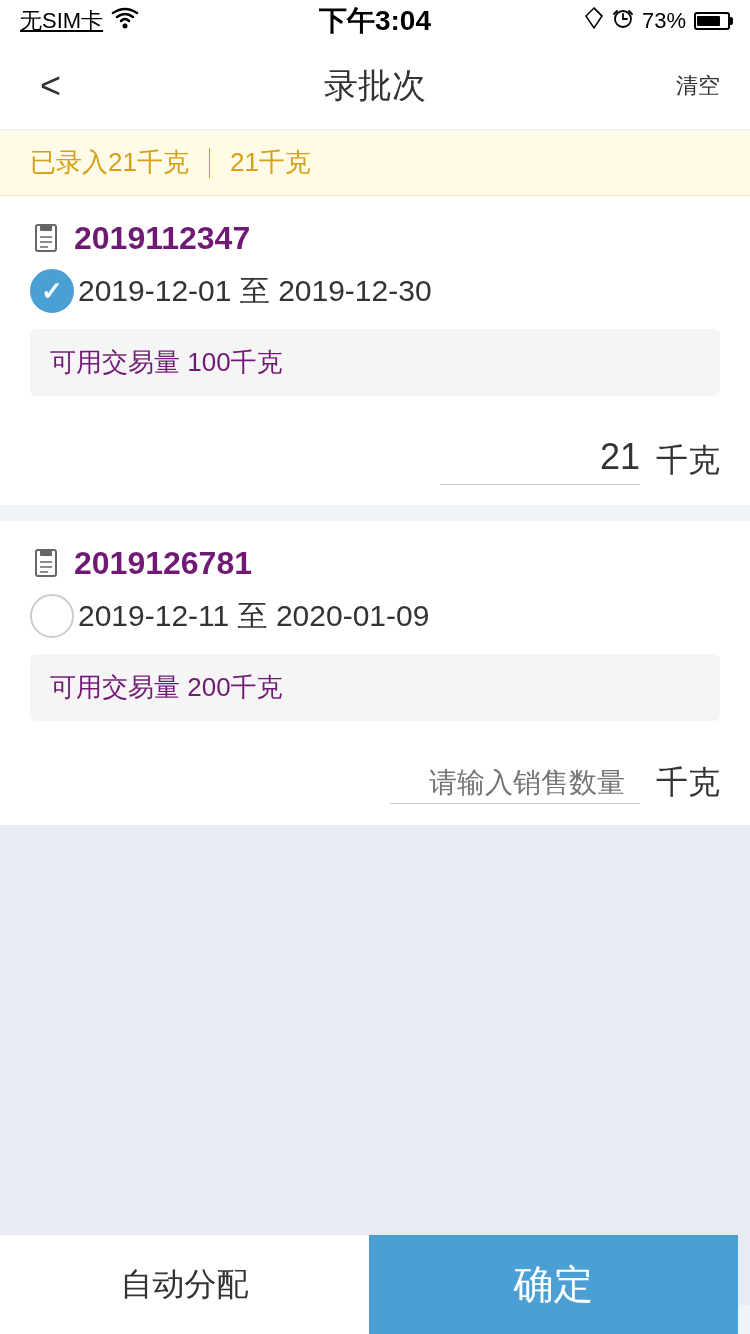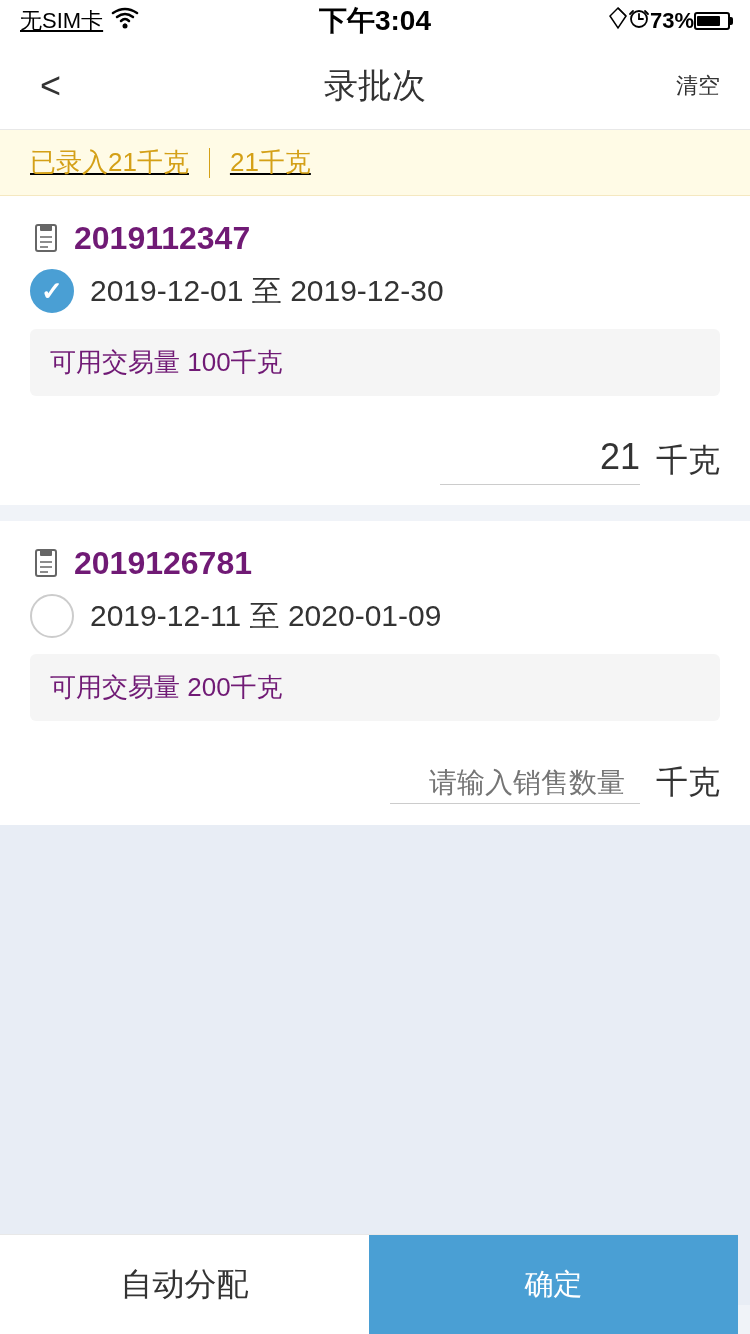--- a/index.html
+++ b/index.html
@@ -34,23 +34,22 @@
     .status-center {
       font-size: 28px;
       font-weight: 600;
       position: absolute;
       left: 50%;
       transform: translateX(-50%);
     }
     .status-right {
       display: flex;
       align-items: center;
-      gap: 0;
+      gap: 8px;
       font-size: 22px;
-      font-weight: bold;
     }
     .battery-icon {
       width: 36px;
       height: 18px;
       border: 2px solid #000;
       border-radius: 3px;
       position: relative;
       display: inline-flex;
       align-items: center;
     }
@@ -107,21 +106,20 @@
     
     .info-banner {
       width: 750px;
       height: 66px;
       background: #fffbe6;
       display: flex;
       align-items: center;
       padding: 0 30px;
       gap: 20px;
       border-bottom: 1px solid #f5e8c0;
-      text-decoration: underline;
     }
     .info-item {
       font-size: 26px;
       color: #d4a017;
       font-weight: 500;
     }
     .info-divider {
       width: 1px;
       height: 30px;
       background: #d4a017;
@@ -154,21 +152,21 @@
     }
     .item-id {
       font-size: 32px;
       font-weight: 600;
       color: #701a75;
     }
 
     .item-date-row {
       display: flex;
       align-items: center;
-      gap: 16px;
+      gap: 4px;
       margin-bottom: 16px;
     }
     .radio-circle {
       width: 44px;
       height: 44px;
       border-radius: 50%;
       border: 2px solid #ccc;
       display: flex;
       align-items: center;
       justify-content: center;
@@ -258,21 +256,21 @@
       color: #333;
       background: #fff;
       border: none;
       cursor: pointer;
     }
     .btn-confirm {
       flex: 1;
       display: flex;
       align-items: center;
       justify-content: center;
-      font-size: 29px;
+      font-size: 40px;
       color: #fff;
       background: #4a9fd4;
       border: none;
       cursor: pointer;
     }
 
     .quantity-input-wrapper {
       position: relative;
       display: flex;
       align-items: center;

